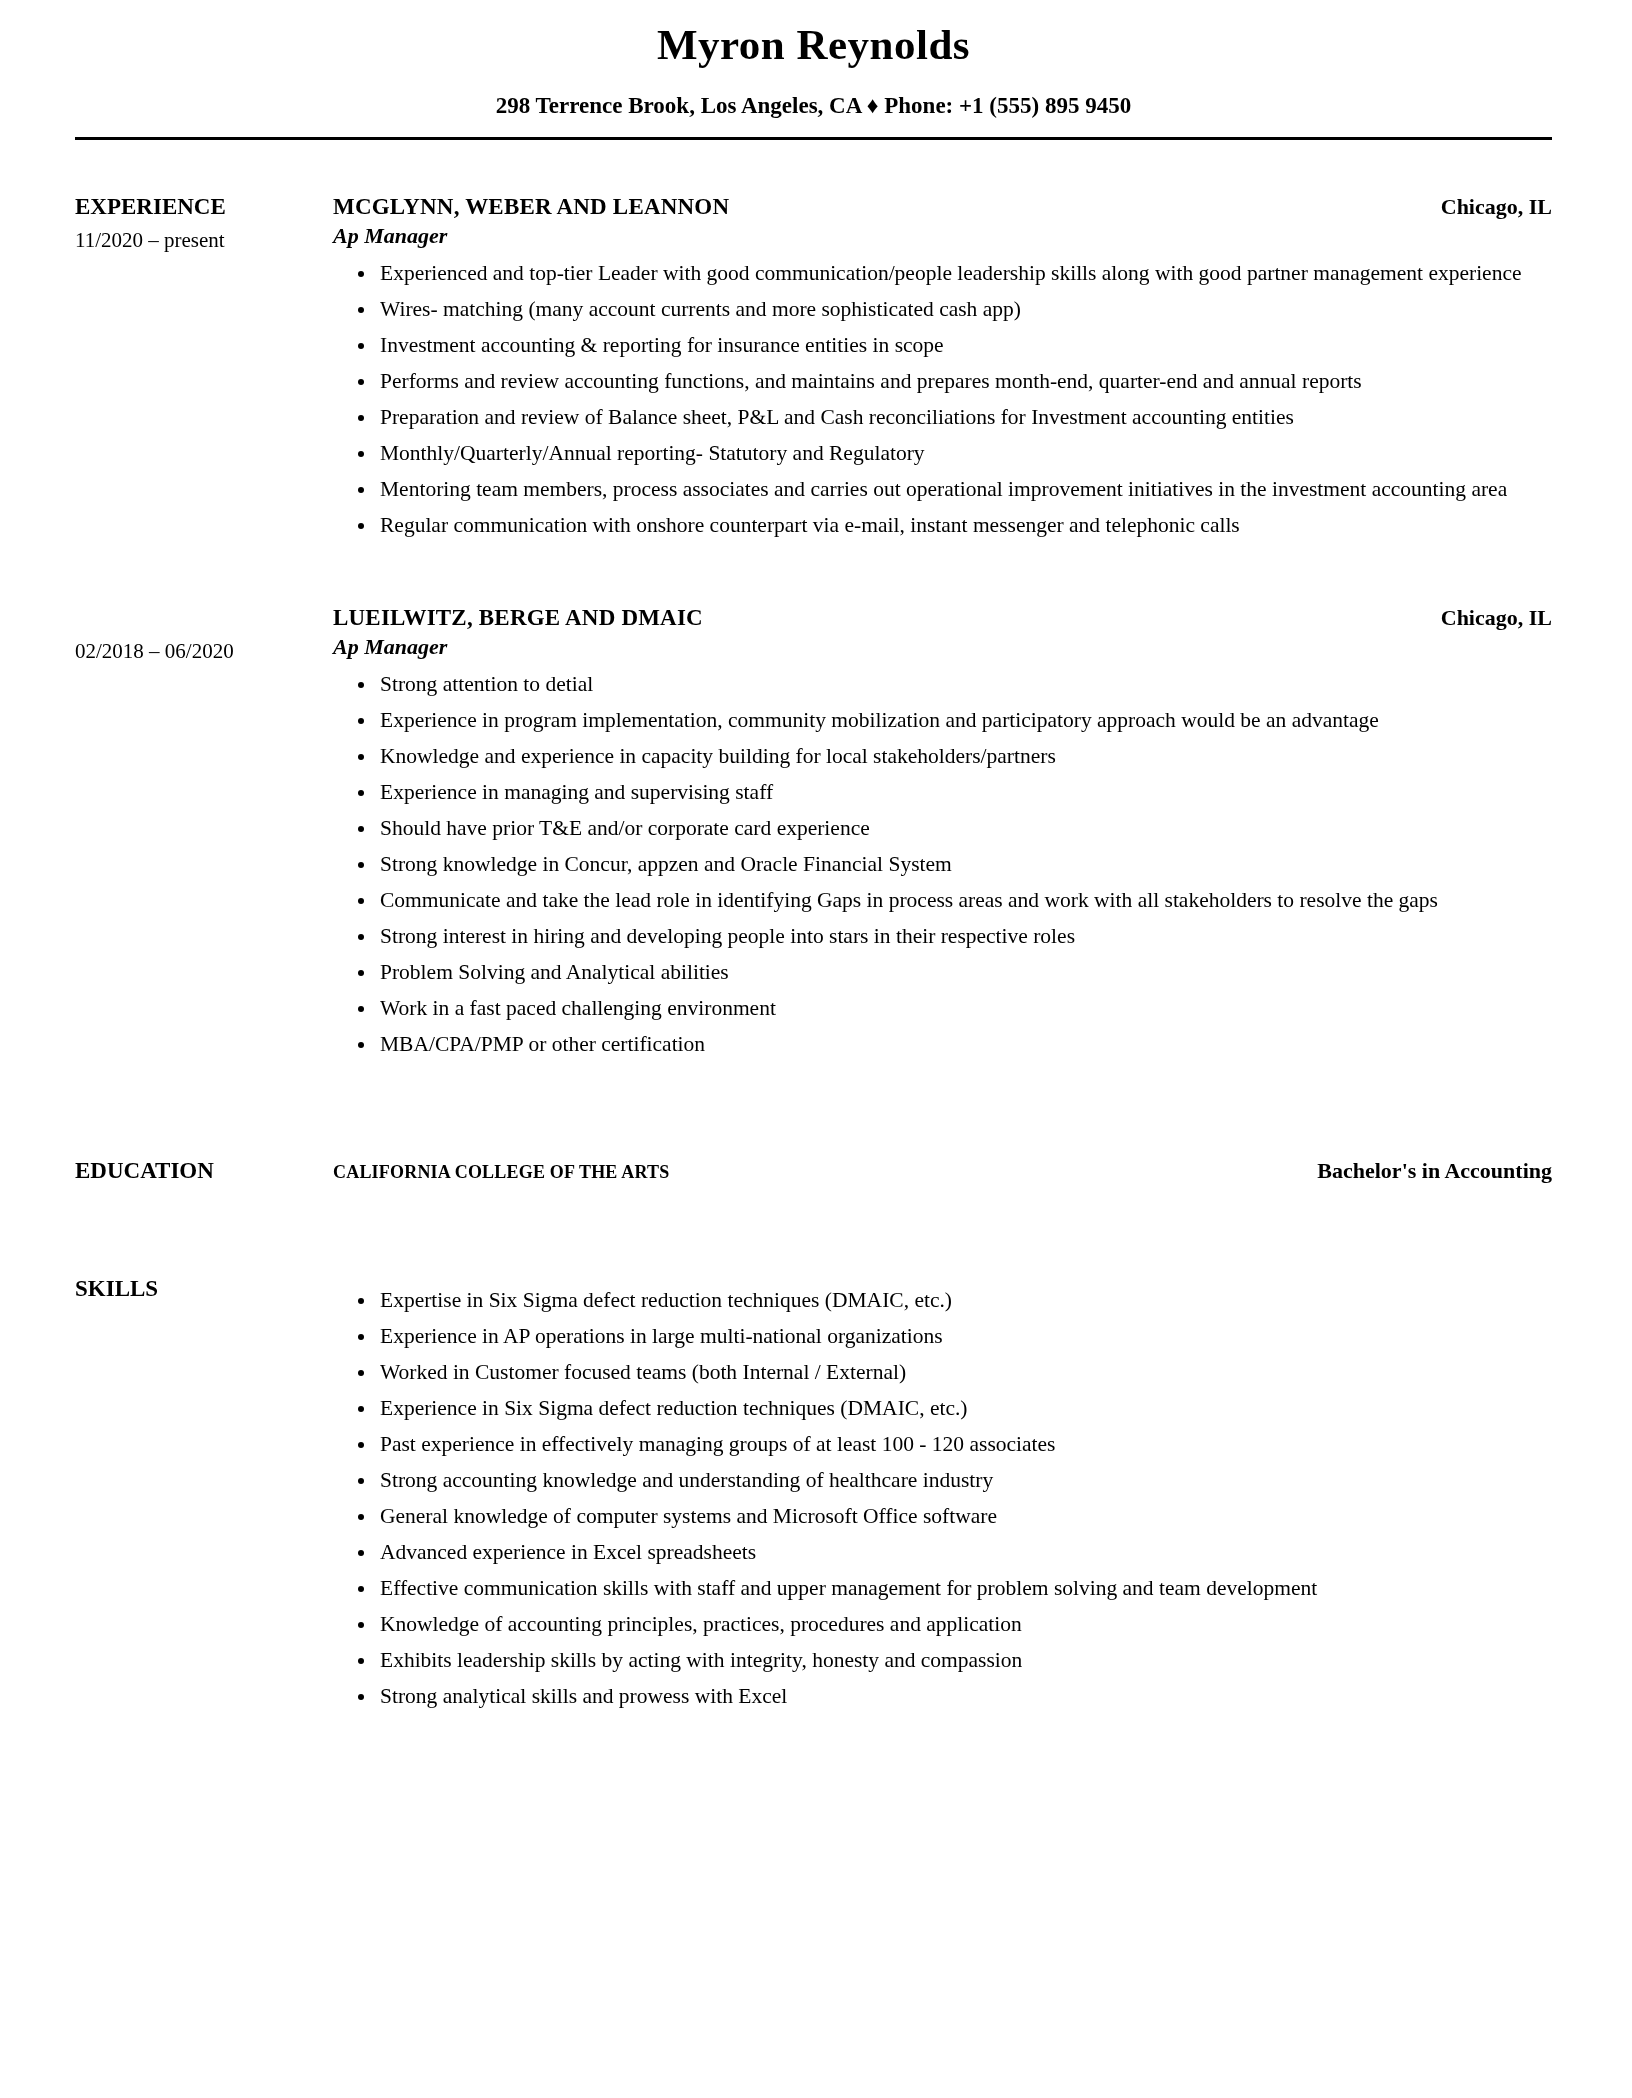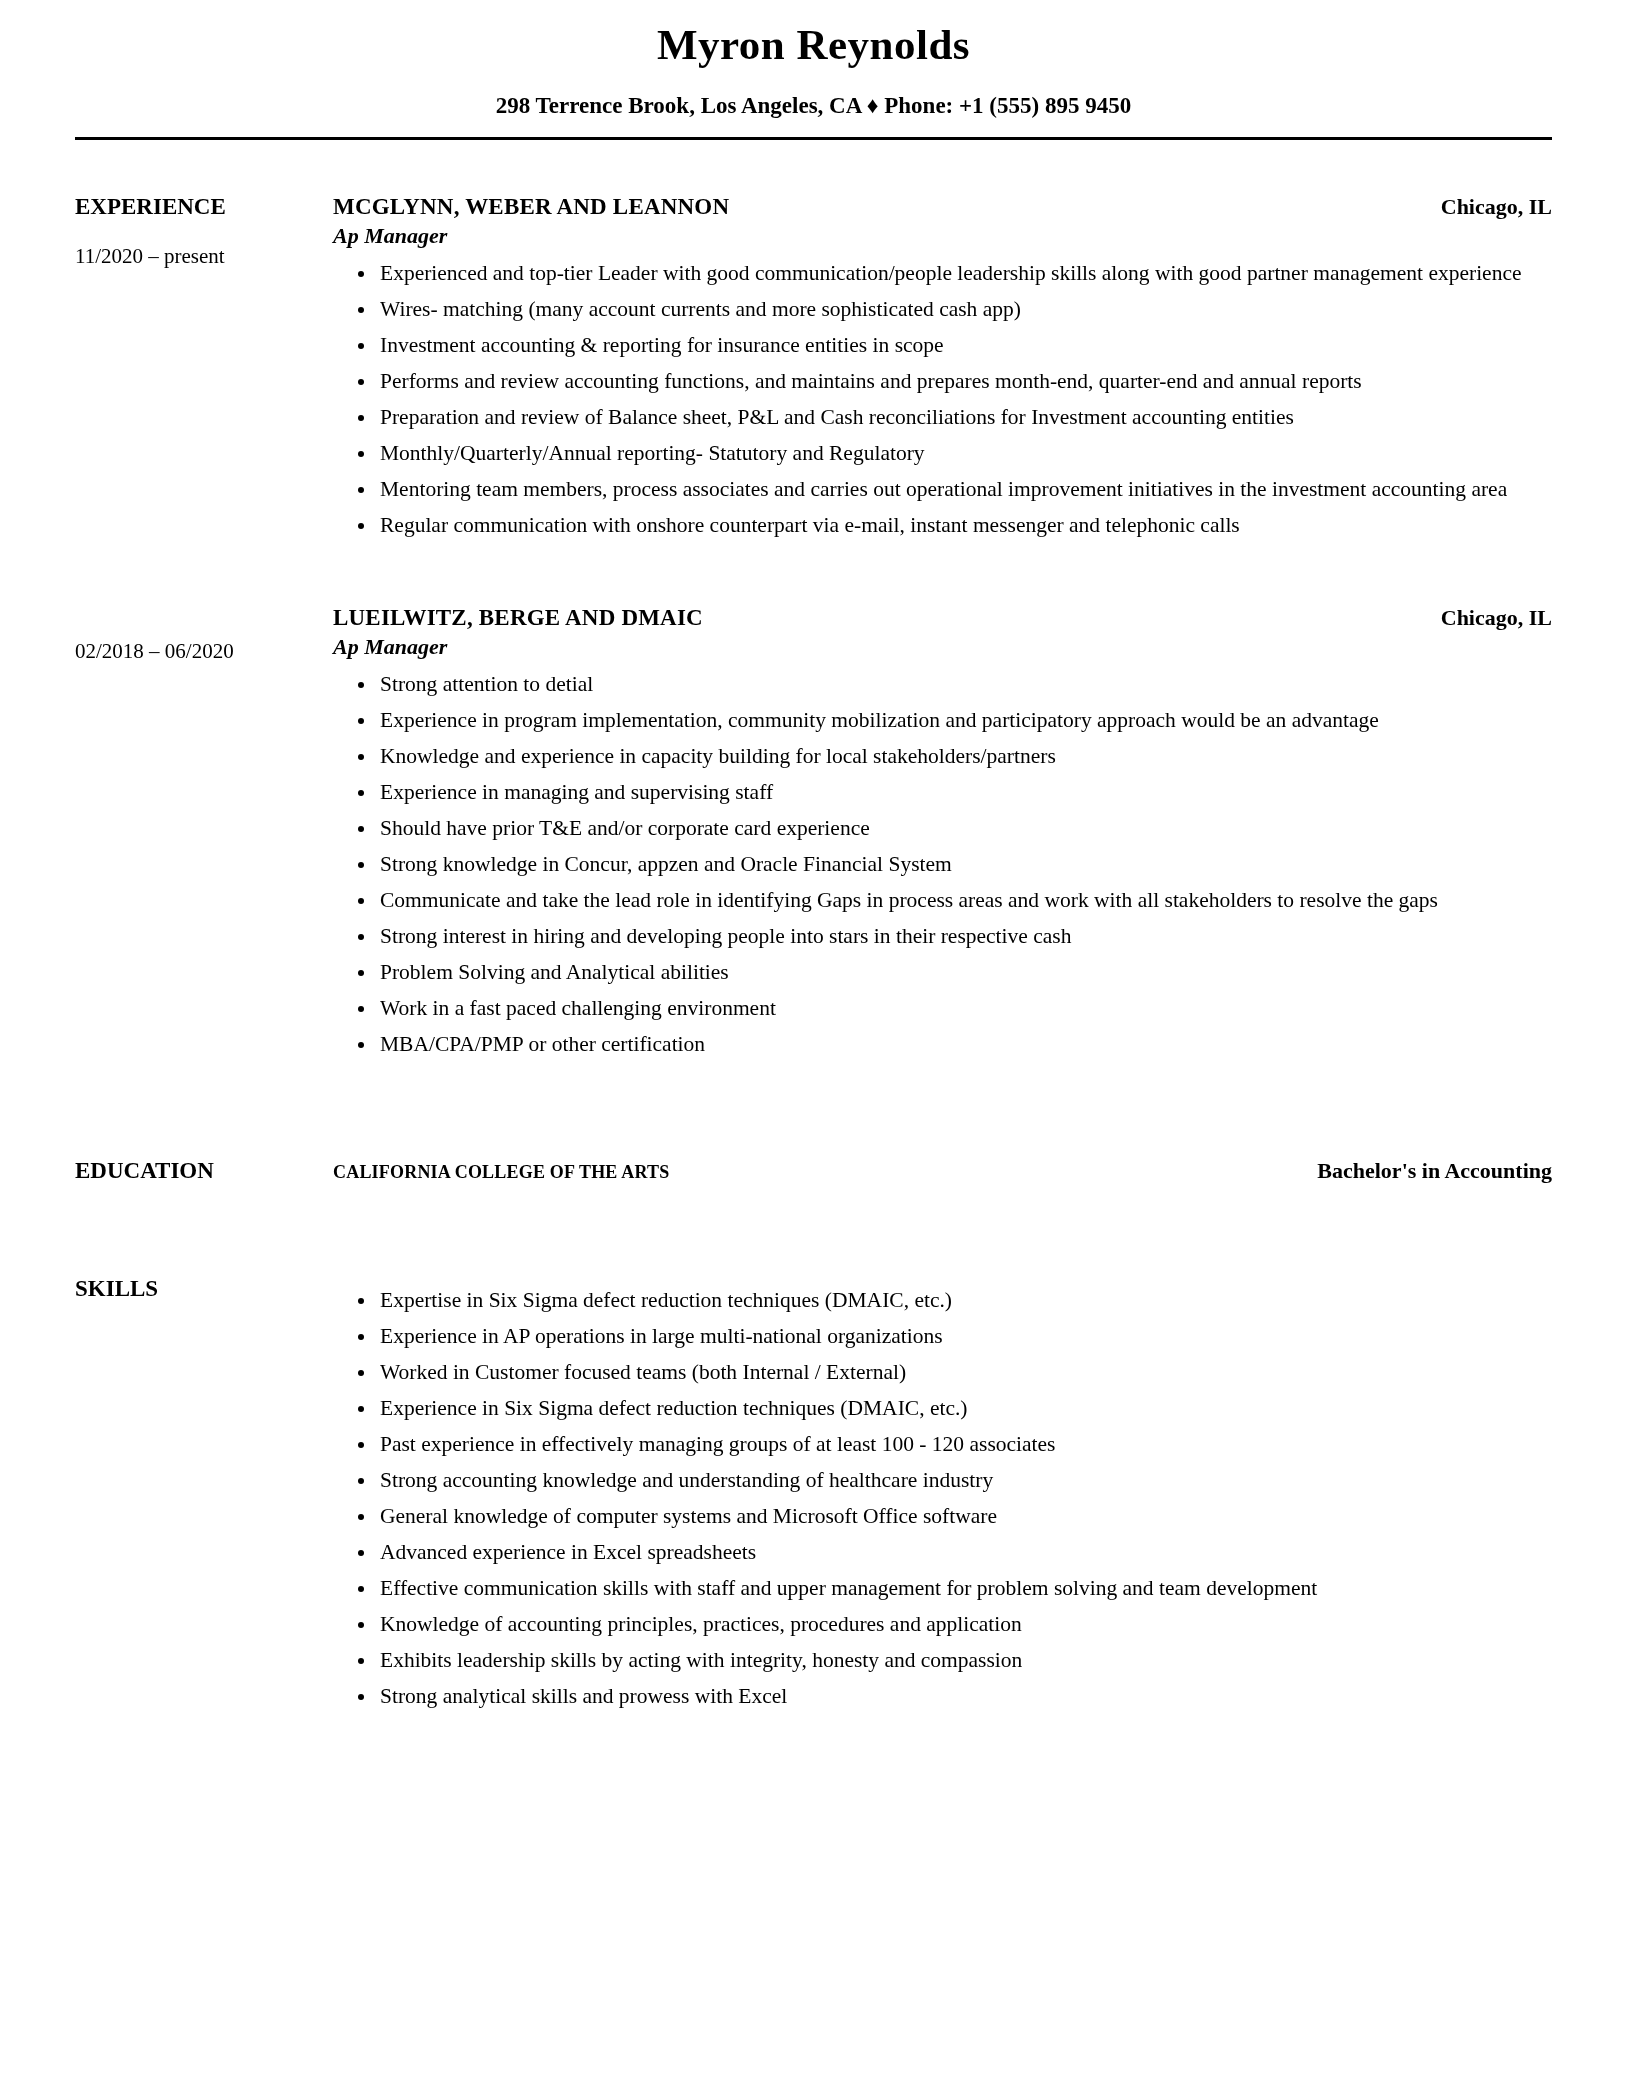--- a/index.html
+++ b/index.html
@@ -34,21 +34,21 @@
     border-bottom: 3px solid #000000;
     margin-top: 18px;
   }
 
   
   .section { display: flex; align-items: flex-start; }
   .left-col { width: 258px; flex: 0 0 258px; padding-right: 10px; }
   .main-col { flex: 1; min-width: 0; }
 
   .section-label { font-size: 23px; font-weight: bold; }
-  .dates { font-size: 21px; margin-top: 24px; white-space: nowrap; }
+  .dates { font-size: 21px; margin-top: 8px; white-space: nowrap; }
 
   .sec-experience { margin-top: 54px; }
   .row-job2 { margin-top: 62px; }
   .sec-education { margin-top: 96px; }
   .sec-skills { margin-top: 92px; }
 
   
   .job-header { display: flex; justify-content: space-between; align-items: baseline; }
   .company { font-size: 23px; font-weight: bold; letter-spacing: 0.2px; }
   .location { font-size: 22px; font-weight: bold; }
@@ -119,21 +119,21 @@
       </div>
       <div class="job-title">Ap Manager</div>
       <ul class="bullets">
           <li>Strong attention to detial</li>
           <li>Experience in program implementation, community mobilization and participatory approach would be an advantage</li>
           <li>Knowledge and experience in capacity building for local stakeholders/partners</li>
           <li>Experience in managing and supervising staff</li>
           <li>Should have prior T&amp;E and/or corporate card experience</li>
           <li>Strong knowledge in Concur, appzen and Oracle Financial System</li>
           <li>Communicate and take the lead role in identifying Gaps in process areas and work with all stakeholders to resolve the gaps</li>
-          <li>Strong interest in hiring and developing people into stars in their respective cash</li>
+          <li>Strong interest in hiring and developing people into stars in their respective roles</li>
           <li>Problem Solving and Analytical abilities</li>
           <li>Work in a fast paced challenging environment</li>
           <li>MBA/CPA/PMP or other certification</li>
         </ul>
     </div>
   </section>
 
   <section class="section sec-education">
     <div class="left-col">
       <div class="section-label">EDUCATION</div>

